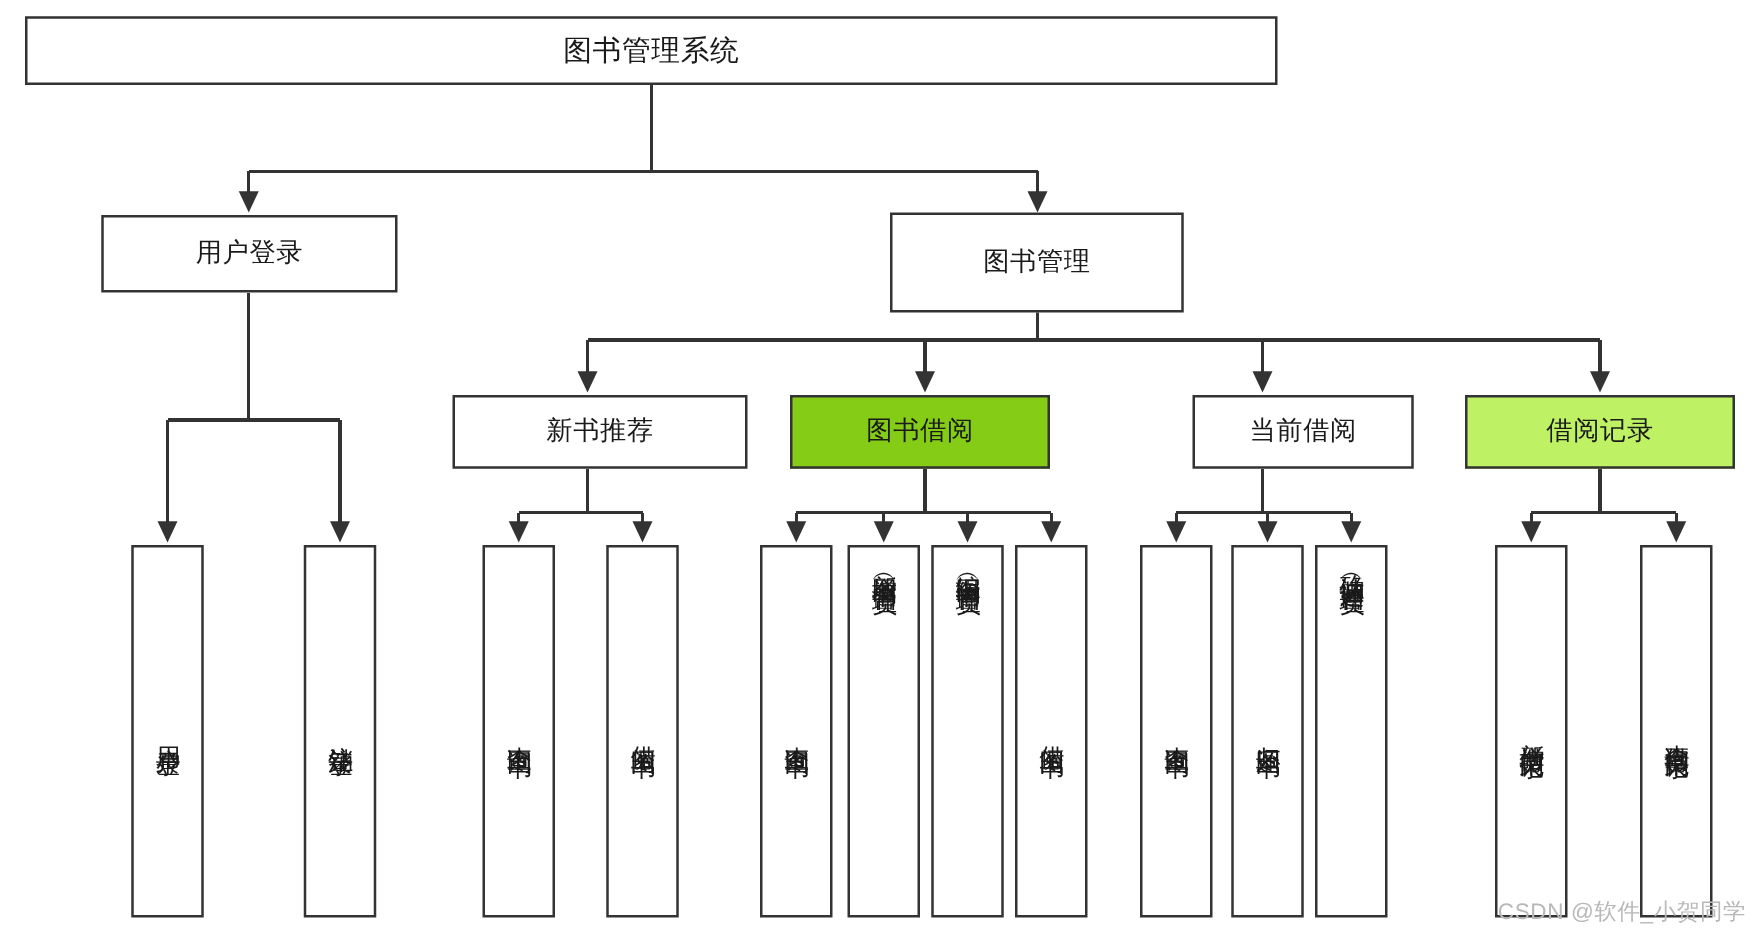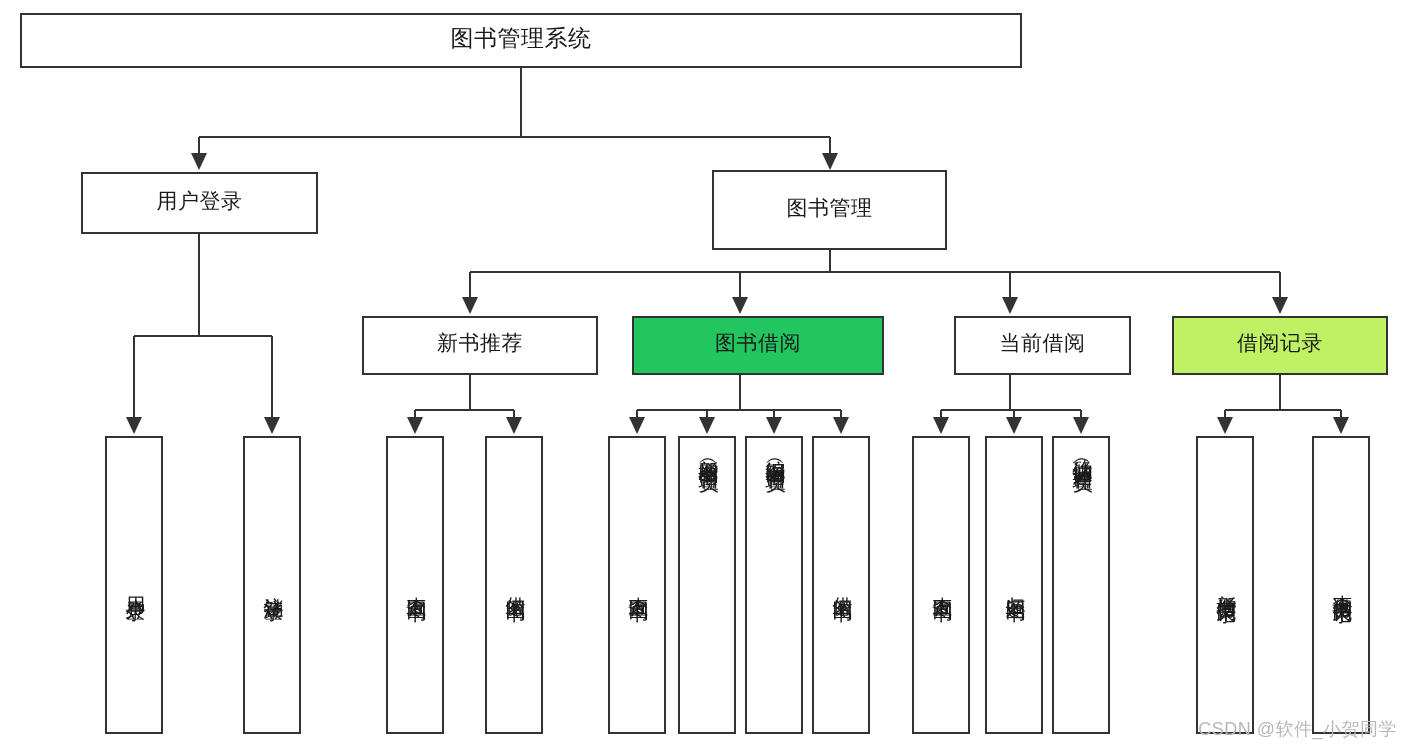--- a/index.html
+++ b/index.html
@@ -34,21 +34,20 @@
     align-items: center;
     justify-content: center;
     overflow: hidden;
   }
   .node-label {
     color: #1a1a1a;
     line-height: 1.06;
     text-align: center;
     white-space: pre;
     letter-spacing: 0.5px;
-    font-family: Liberation Mono, monospace;
   }
   .level0 .node-label { font-size: 23px; }
   .level1 .node-label { font-size: 21px; }
   .level2 .node-label { font-size: 21px; }
   .leaf .node-label {
     font-size: 20px;
     writing-mode: vertical-rl;
     text-orientation: upright;
     letter-spacing: 2px;
     line-height: 1;
@@ -135,21 +134,21 @@
   <div class="node-box level1" style="left: 81px; top: 172px; width: 237px; height: 62px; border-color: rgb(51, 51, 51); background: rgb(255, 255, 255);">
     <span class="node-label" style="color: rgb(26, 26, 26);">用户登录</span>
   </div>
   <div class="node-box level1" style="left: 712px; top: 170px; width: 235px; height: 80px; border-color: rgb(51, 51, 51); background: rgb(255, 255, 255);">
     <span class="node-label" style="color: rgb(26, 26, 26);">图书管理</span>
   </div>
 
   <div class="node-box level2" style="left: 362px; top: 316px; width: 236px; height: 59px; border-color: rgb(51, 51, 51); background: rgb(255, 255, 255);">
     <span class="node-label" style="color: rgb(26, 26, 26);">新书推荐</span>
   </div>
-  <div class="node-box level2" style="left: 632px; top: 316px; width: 252px; height: 59px; border-color: rgb(51, 51, 51); background: #22c55e;">
+  <div class="node-box level2" style="left: 632px; top: 316px; width: 208px; height: 59px; border-color: rgb(51, 51, 51); background: #84cc16;">
     <span class="node-label" style="color: rgb(26, 26, 26);">图书借阅</span>
   </div>
   <div class="node-box level2" style="left: 954px; top: 316px; width: 177px; height: 59px; border-color: rgb(51, 51, 51); background: rgb(255, 255, 255);">
     <span class="node-label" style="color: rgb(26, 26, 26);">当前借阅</span>
   </div>
   <div class="node-box level2" style="left: 1172px; top: 316px; width: 216px; height: 59px; border-color: rgb(51, 51, 51); background: #bef264;">
     <span class="node-label" style="color: rgb(26, 26, 26);">借阅记录</span>
   </div>
 
   <div class="node-box leaf" style="left: 105px; top: 436px; width: 58px; height: 298px; border-color: rgb(51, 51, 51); background: rgb(255, 255, 255);">

